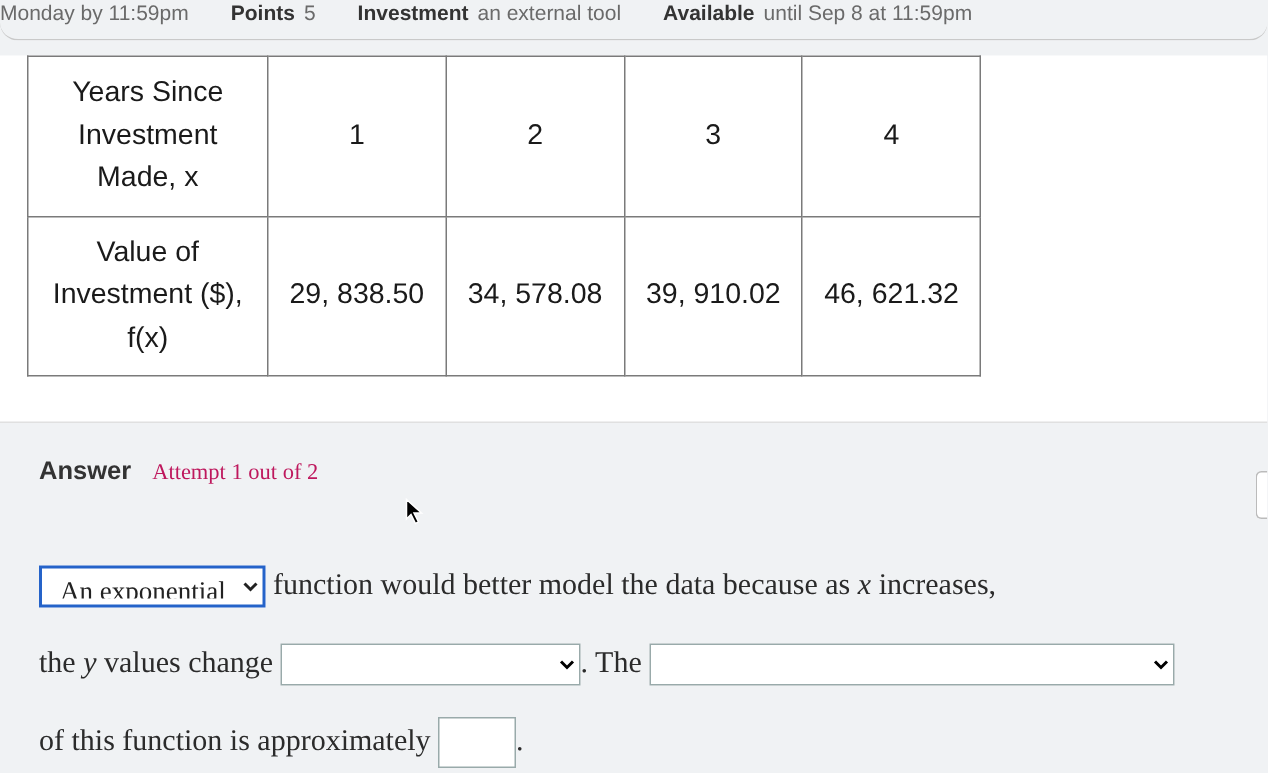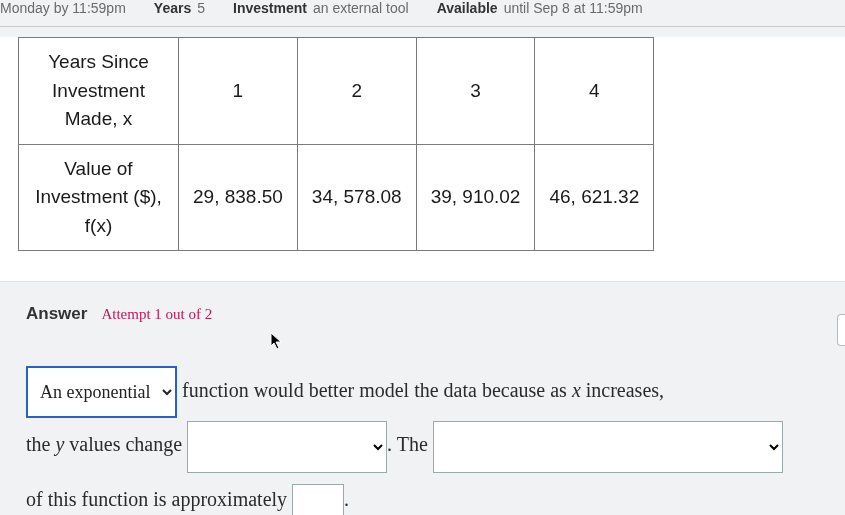--- a/index.html
+++ b/index.html
@@ -14,20 +14,21 @@
     position: relative;
   }
   .meta-bar {
     display: flex;
     gap: 28px;
     padding: 0 0 10px 0;
     font-size: 14px;
     color: #5a5a5a;
     border-bottom: 1px solid #c9c9c9;
     align-items: baseline;
+    border-radius: 12px;
   }
   .meta-item { display: flex; gap: 6px; align-items: baseline; }
   .meta-item .label { color: #333; font-weight: 600; }
   .meta-item .value { color: #6a6a6a; }
   .table-wrap {
     background: #ffffff;
     padding: 0;
     border-bottom: 1px solid #e0e0e0;
   }
   table.data {
@@ -71,21 +72,21 @@
     font-family: Georgia, "Times New Roman", serif;
     font-size: 20px;
     color: #2b2b2b;
     line-height: 2.6;
   }
   .math-var { font-style: italic; }
   select.inline {
     font-family: Georgia, serif;
     font-size: 18px;
     padding: 4px 8px;
-    height: 52px;
+    height: 28px;
     border: 1px solid #9aa;
     background: #fff;
     vertical-align: middle;
   }
   select.inline.active {
     border: 2px solid #2563c9;
     color: #222;
   }
   select.inline.wide1 { width: 200px; }
   select.inline.wide2 { width: 350px; }
@@ -120,21 +121,21 @@
   }
 </style>
 </head>
 <body>
 
 <div class="meta-bar">
   <div class="meta-item">
     <span class="value">Monday by 11:59pm</span>
   </div>
   <div class="meta-item">
-    <span class="label">Years</span>
+    <span class="label">Points</span>
     <span class="value">5</span>
   </div>
   <div class="meta-item">
     <span class="label">Investment</span>
     <span class="value">an external tool</span>
   </div>
   <div class="meta-item">
     <span class="label">Available</span>
     <span class="value">until Sep 8 at 11:59pm</span>
   </div>

